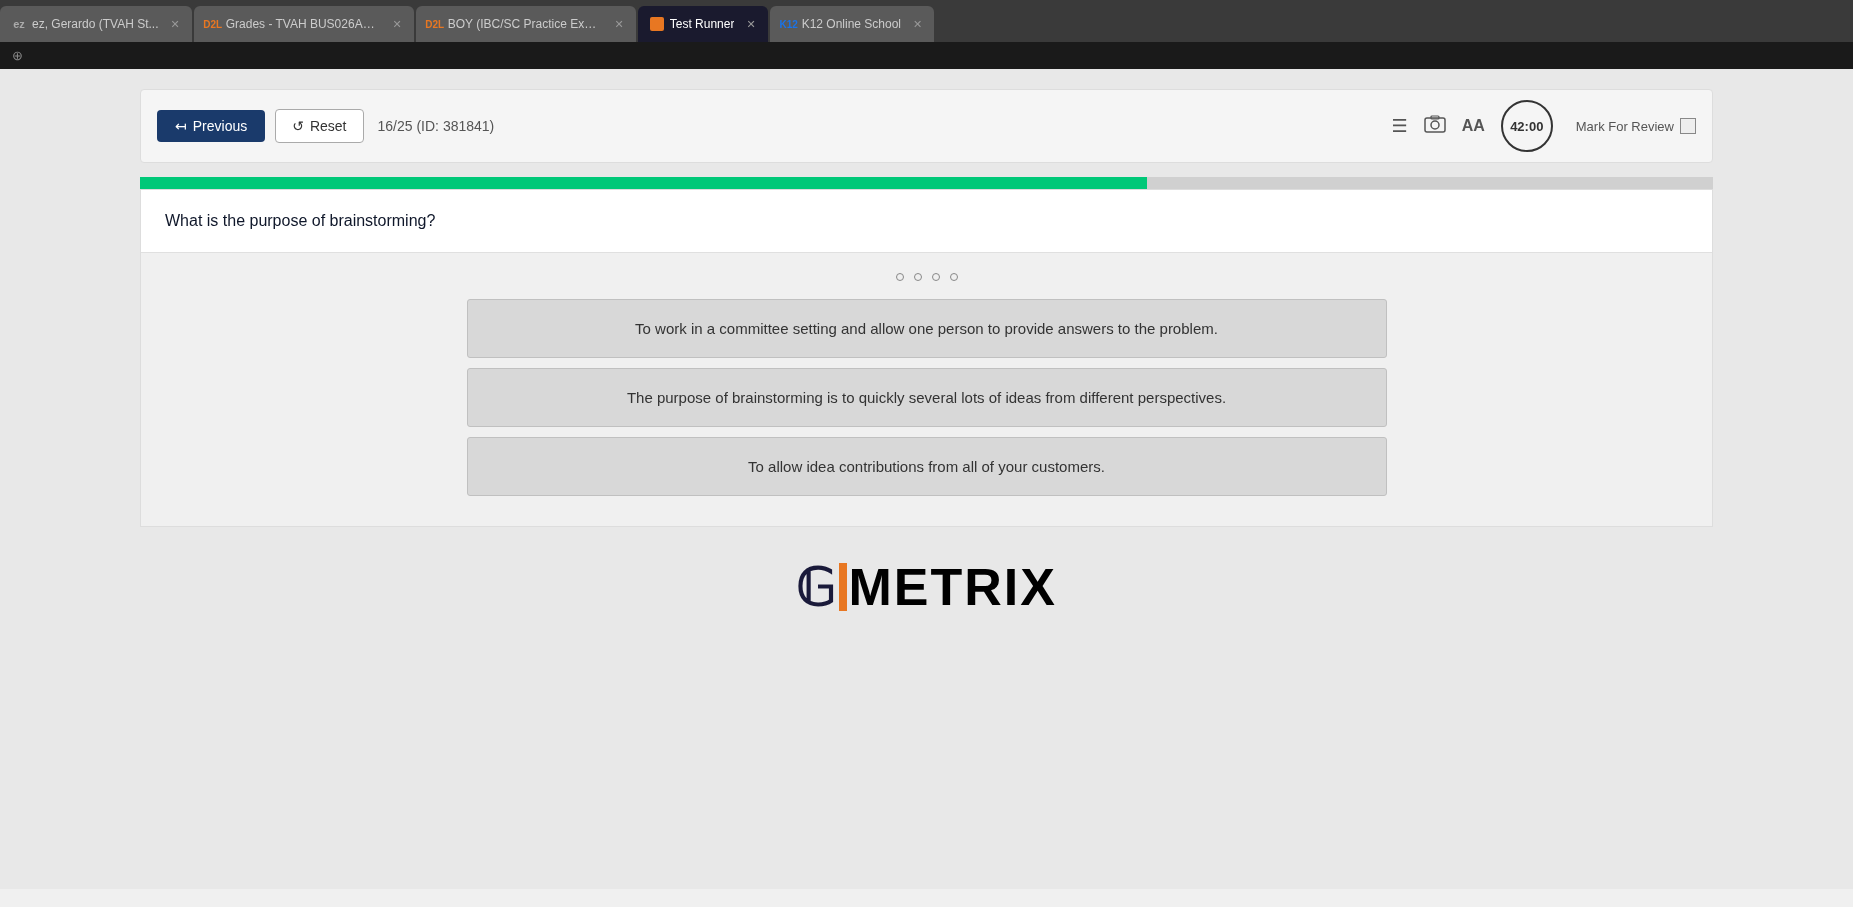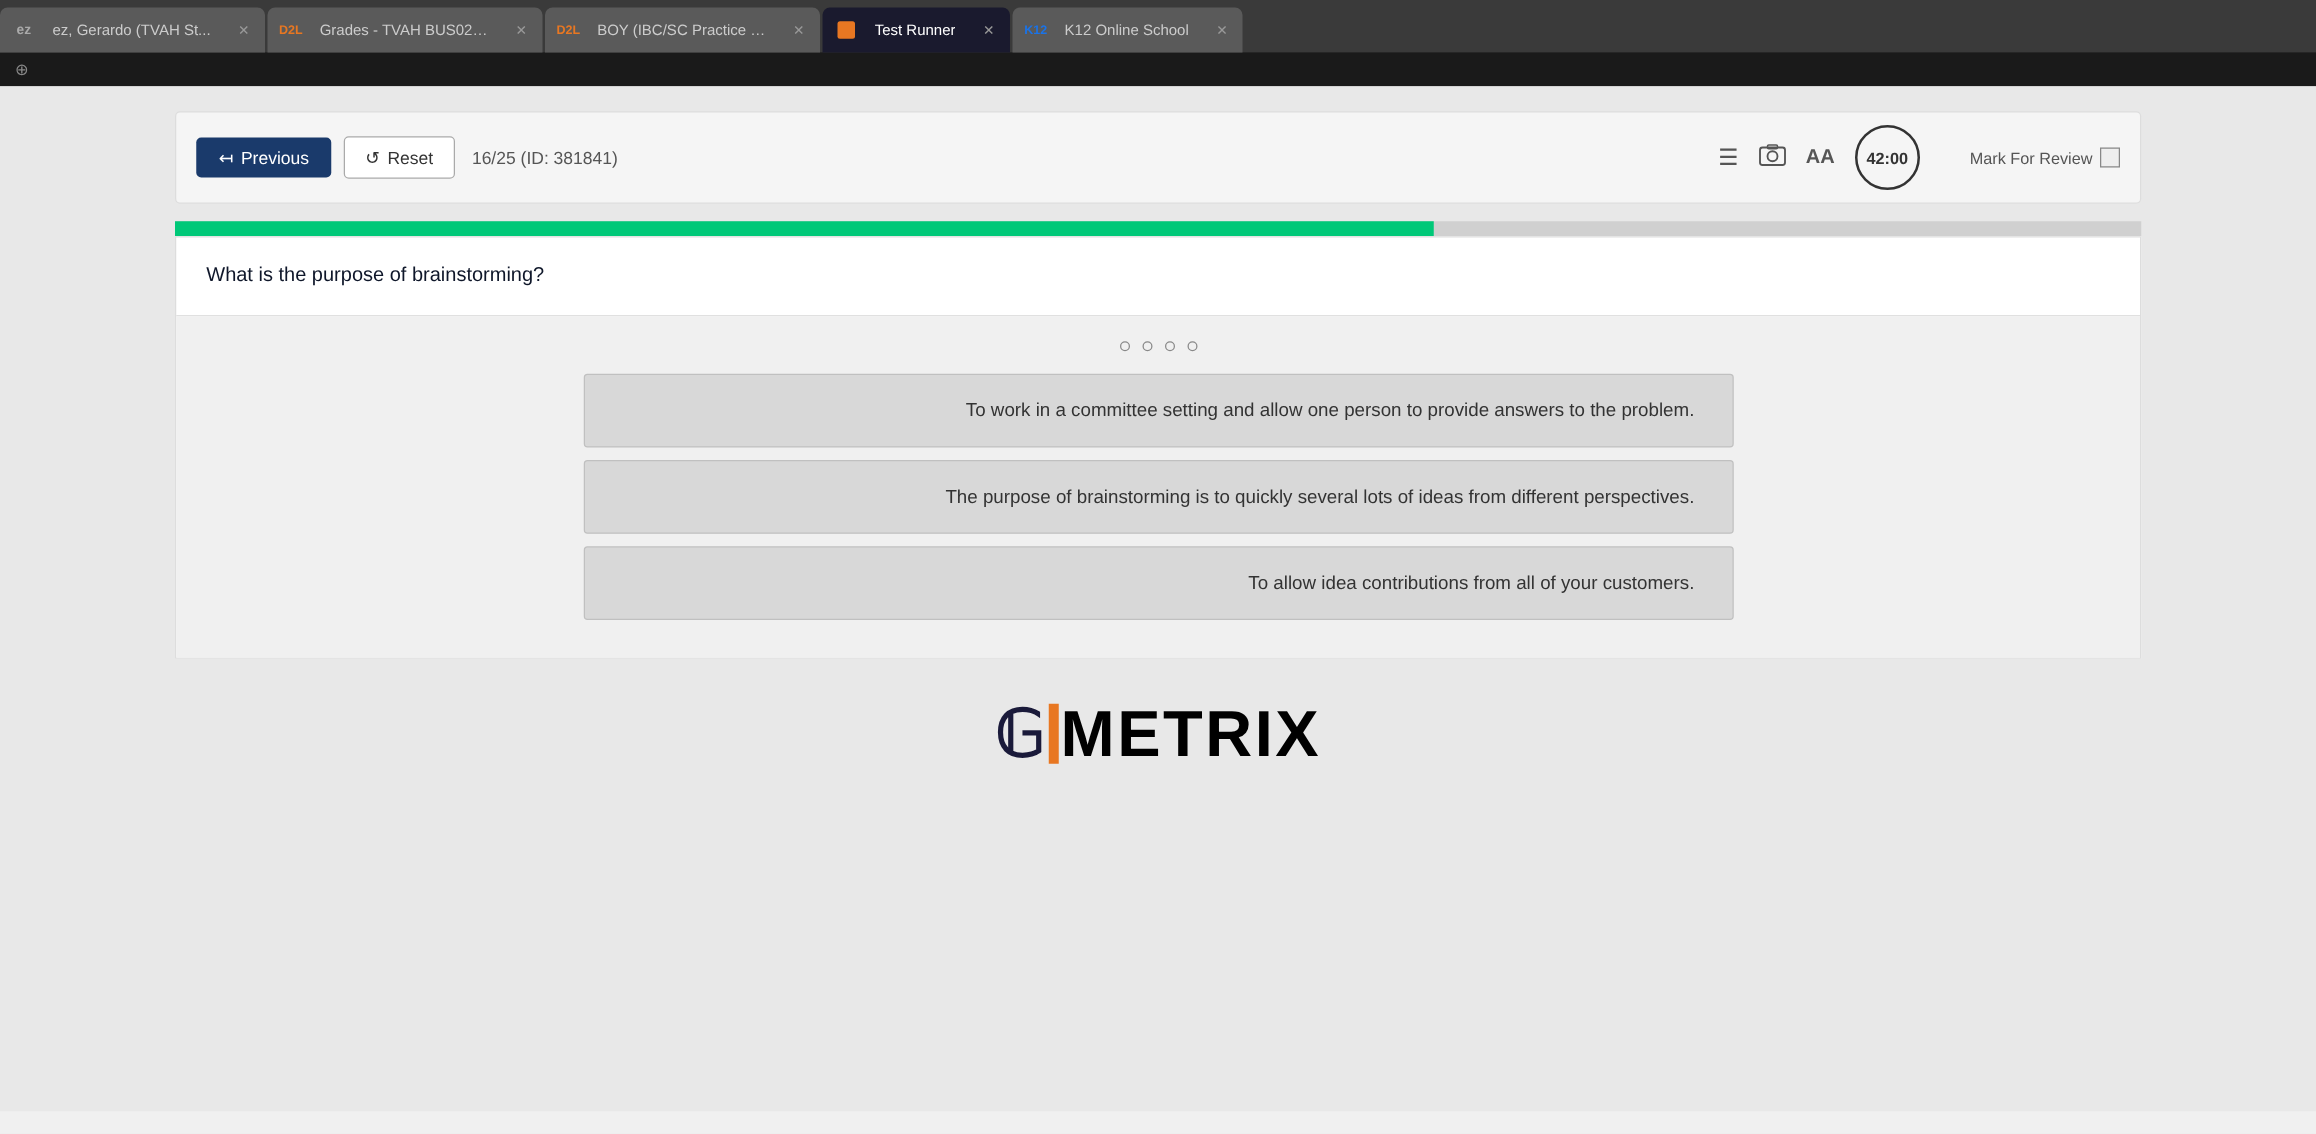--- a/index.html
+++ b/index.html
@@ -26,21 +26,21 @@
       background: #5a5a5a;
       color: #ccc;
       font-size: 12px;
       border-radius: 6px 6px 0 0;
       margin-right: 2px;
       max-width: 220px;
       white-space: nowrap;
       overflow: hidden;
       text-overflow: ellipsis;
       cursor: pointer;
-      gap: 16px;
+      gap: 6px;
       position: relative;
     }
     .tab.active {
       background: #1a1a2e;
       color: #fff;
     }
     .tab .tab-favicon {
       width: 14px;
       height: 14px;
       flex-shrink: 0;
@@ -164,21 +164,21 @@
       font-size: 13px;
       font-weight: bold;
       color: #333;
     }
     .mark-review {
       display: flex;
       align-items: center;
       gap: 6px;
       font-size: 13px;
       color: #555;
-      margin-left: 24px;
+      margin-left: 7px;
     }
     .mark-checkbox {
       width: 16px;
       height: 16px;
       border: 1px solid #888;
       background: #eee;
     }
 
     
     .progress-bar-container {
@@ -228,21 +228,21 @@
     .answer-option {
       display: block;
       width: 920px;
       margin: 0 auto 10px auto;
       background: #d8d8d8;
       border: 1px solid #c0c0c0;
       border-radius: 3px;
       padding: 18px 30px;
       font-size: 15px;
       color: #333;
-      text-align: right;
+      text-align: center;
       cursor: pointer;
       line-height: 1.4;
     }
 
     
     .footer-logo {
       text-align: center;
       padding: 30px 0 20px 0;
     }
     .logo-text {

